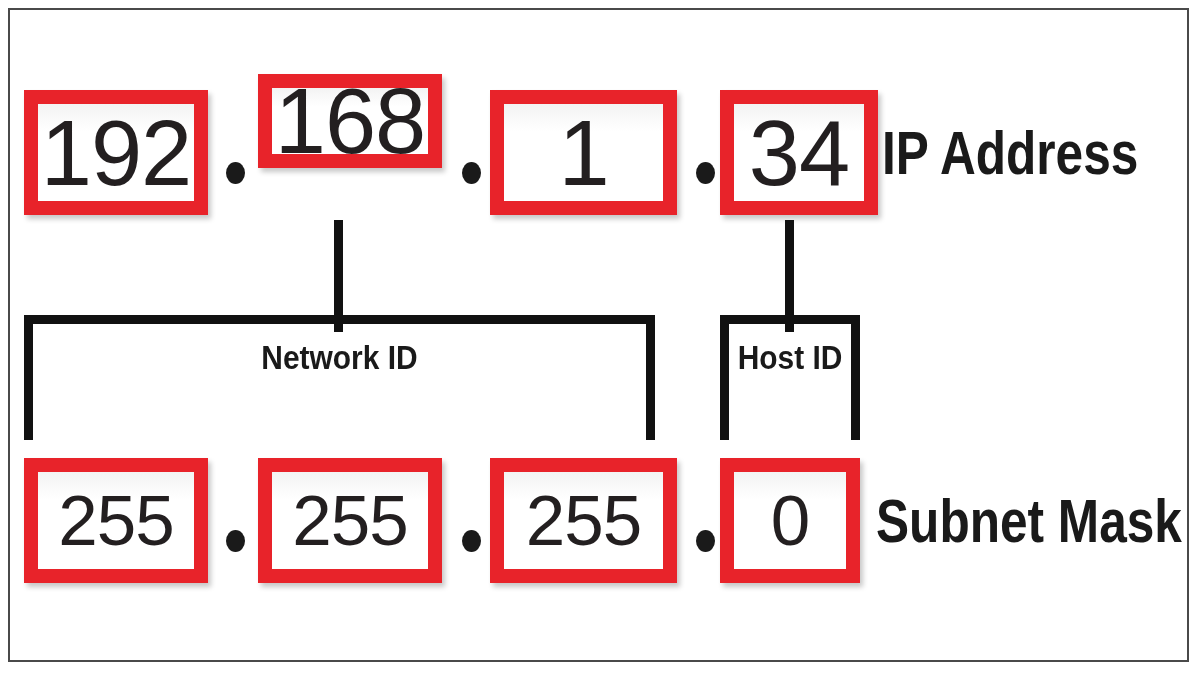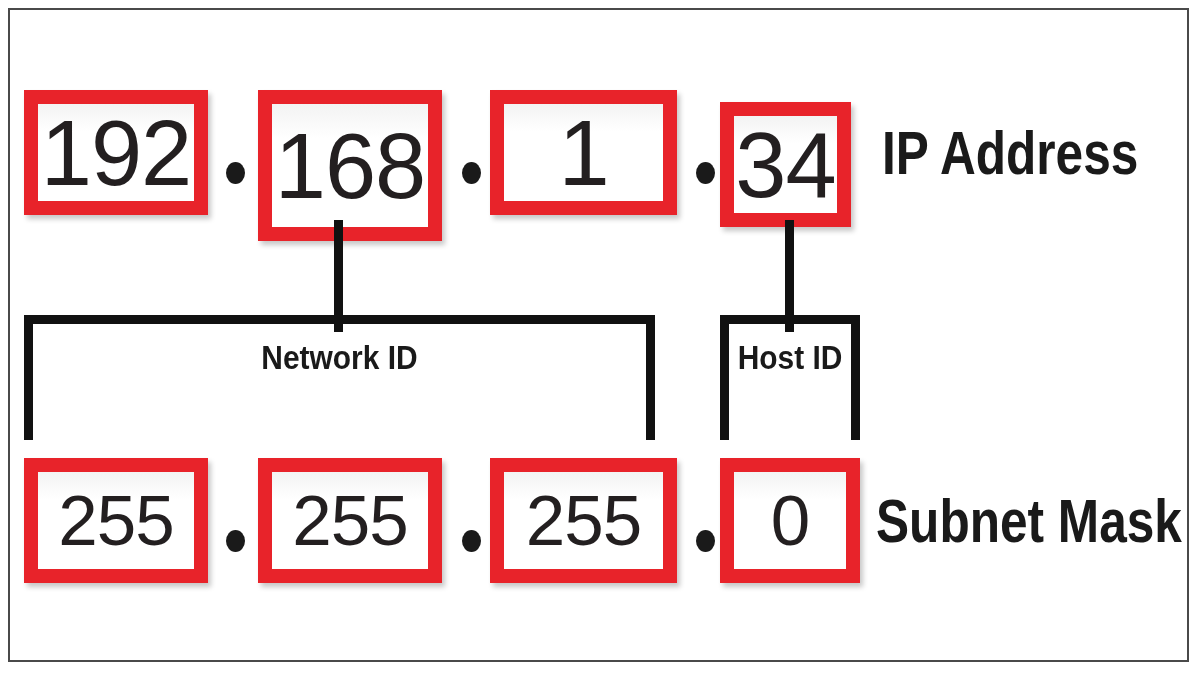--- a/index.html
+++ b/index.html
@@ -112,37 +112,37 @@
     <div class="row-top">
 
       <div class="octet-box" style="left:14px; top:80px; width:184px; height:125px; border:14px solid #E8232A;">
         <div class="inner">
           <span class="octet-value">192</span>
         </div>
       </div>
 
       <div class="dot" style="left:216px; top:152px;"></div>
 
-      <div class="octet-box" style="left:248px; top:80px; width:184px; height:151px; border:14px solid #E8232A;">
+      <div class="octet-box" style="left:248px; top:64px; width:184px; height:94px; border:14px solid #E8232A;">
         <div class="inner">
           <span class="octet-value">168</span>
         </div>
       </div>
 
       <div class="dot" style="left:452px; top:152px;"></div>
 
       <div class="octet-box" style="left:480px; top:80px; width:187px; height:125px; border:14px solid #E8232A;">
         <div class="inner">
           <span class="octet-value">1</span>
         </div>
       </div>
 
       <div class="dot" style="left:686px; top:152px;"></div>
 
-      <div class="octet-box" style="left:710px; top:92px; width:131px; height:125px; border:14px solid #E8232A;">
+      <div class="octet-box" style="left:710px; top:80px; width:158px; height:125px; border:14px solid #E8232A;">
         <div class="inner">
           <span class="octet-value">34</span>
         </div>
       </div>
 
       <div class="row-caption" style="left:872px; top:112px; font-size:62px;">IP Address</div>
     </div>
 
     <div>
 

